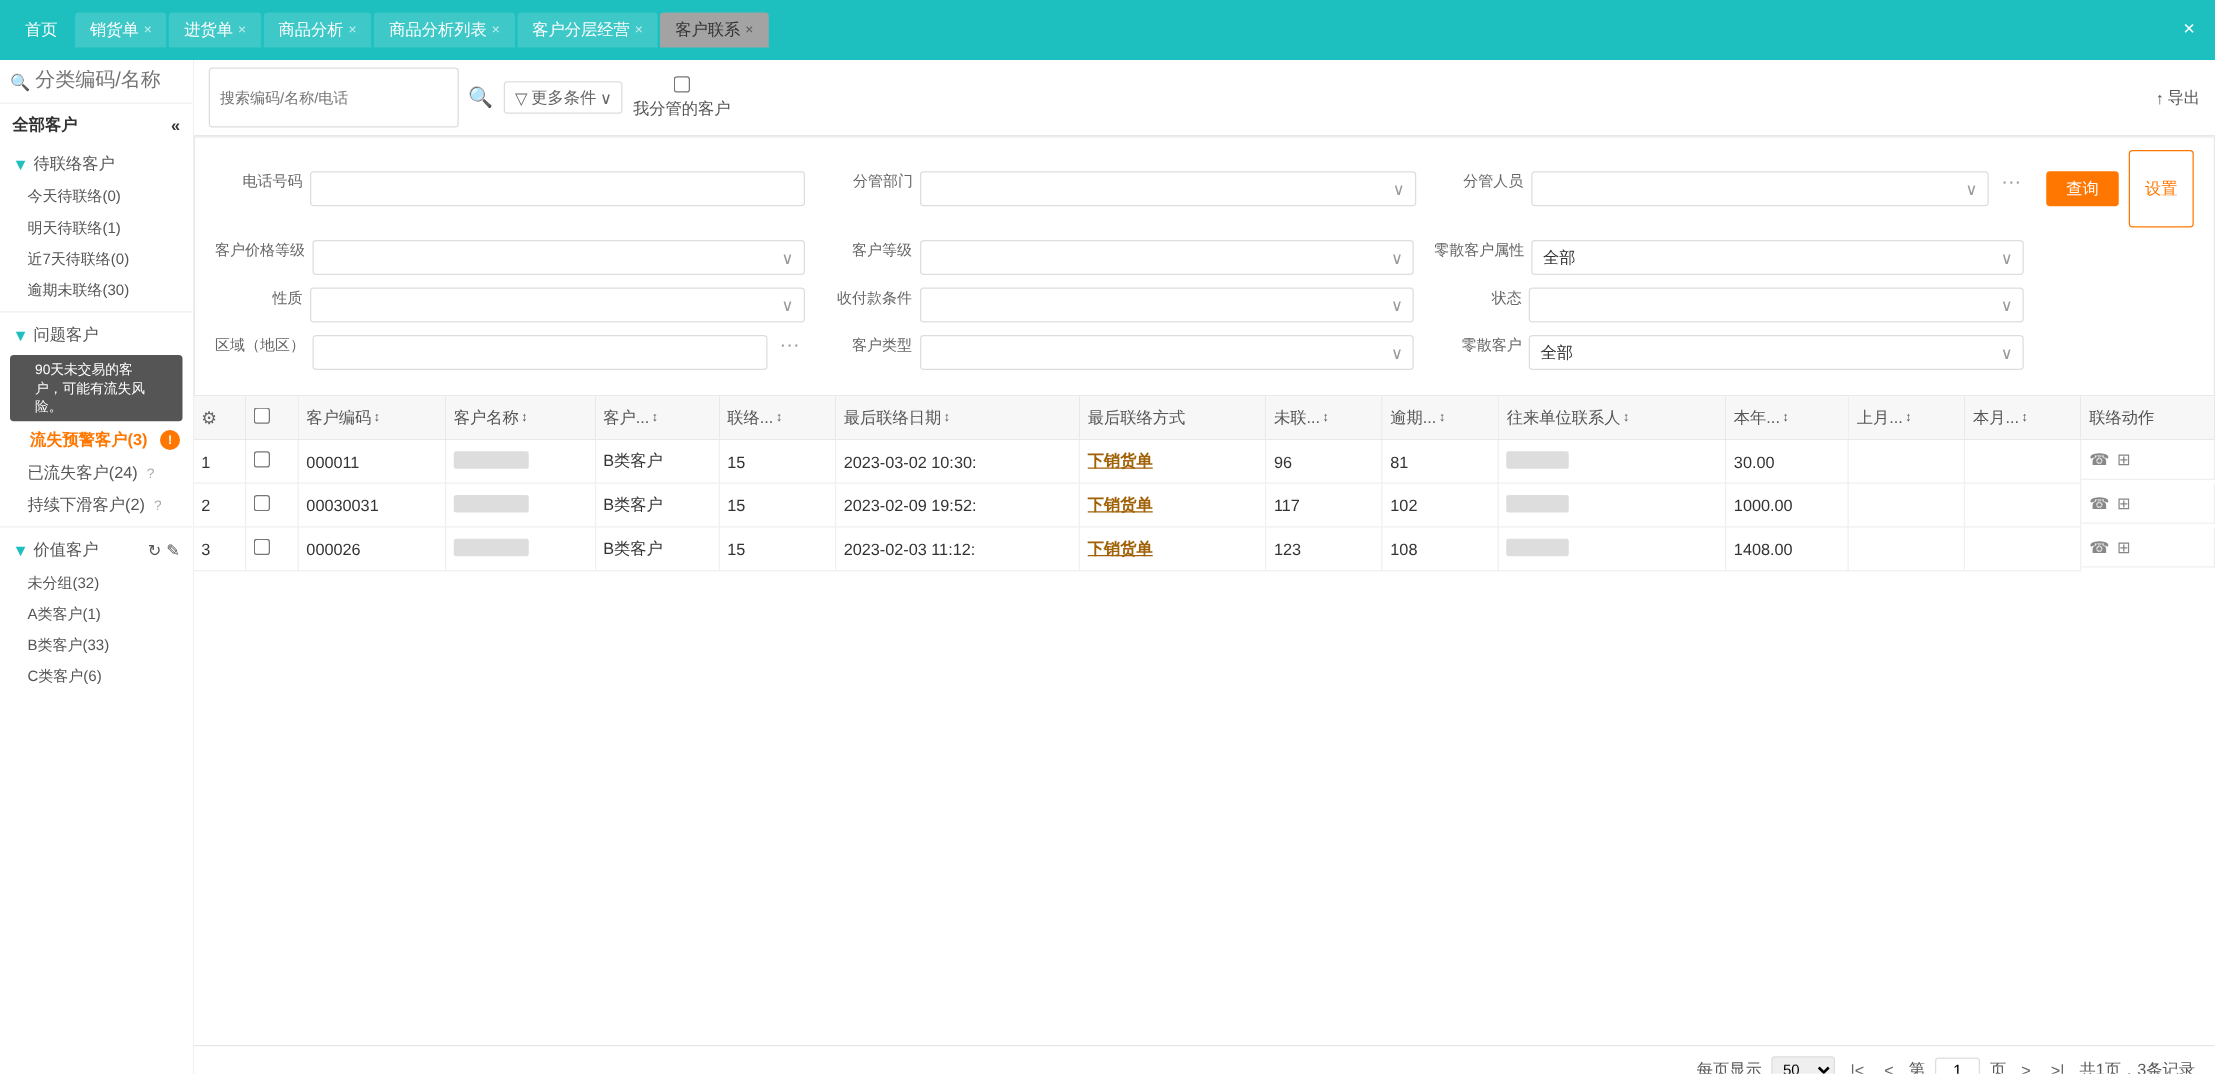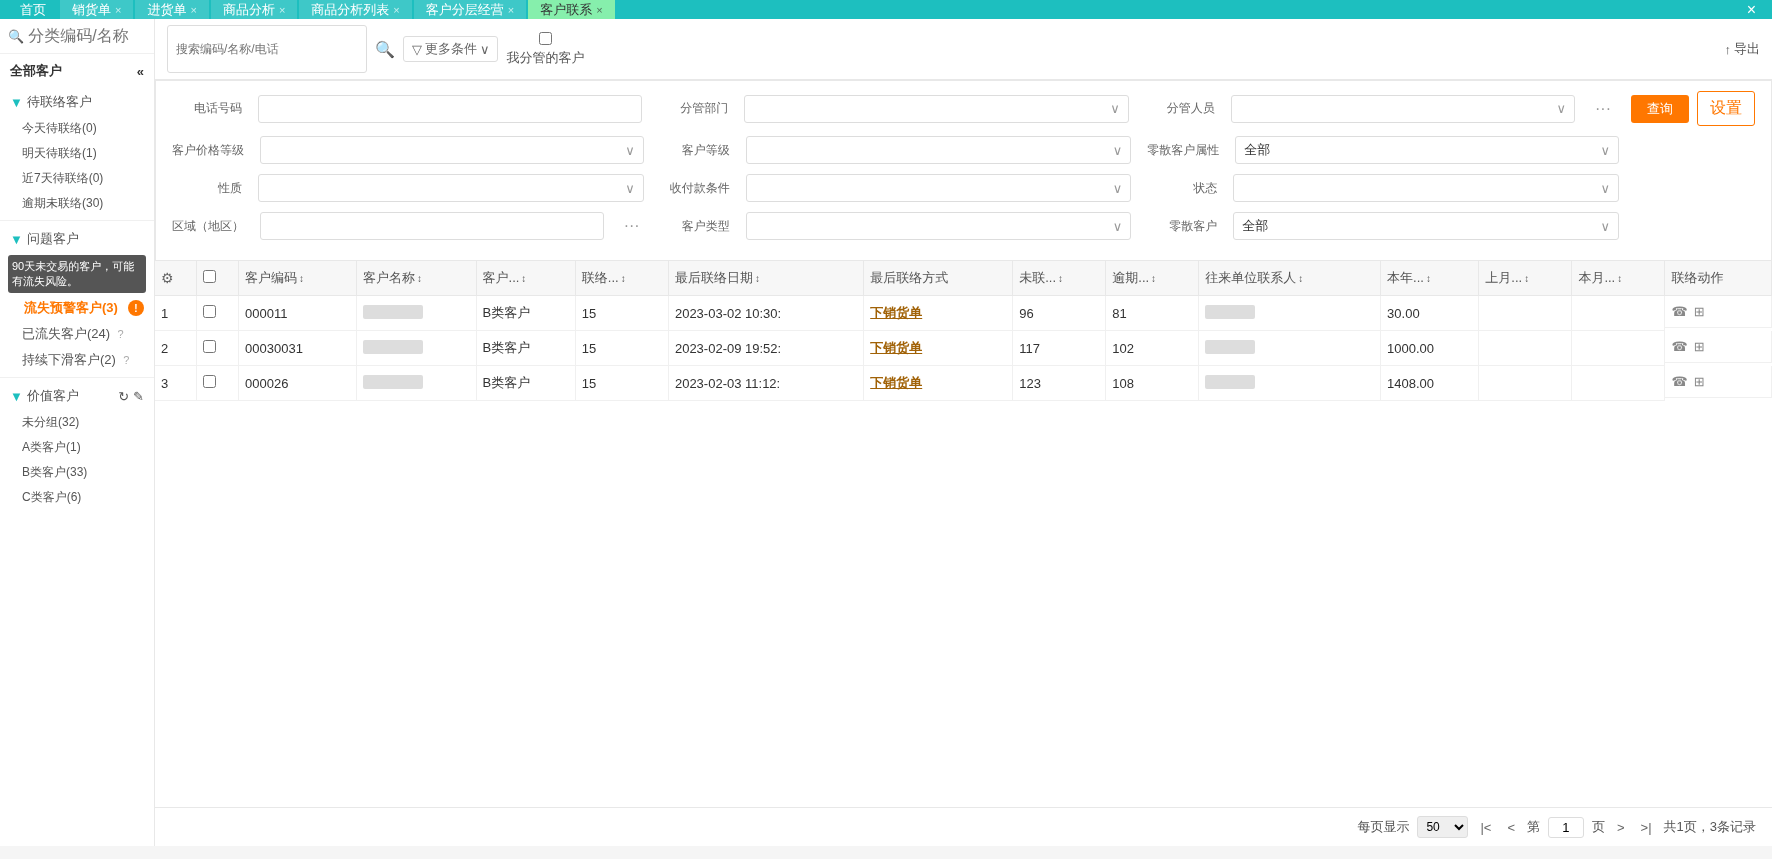--- a/index.html
+++ b/index.html
@@ -1,40 +1,40 @@
 <!DOCTYPE html>
 <html><head>
   <meta charset="utf-8">
   <style>
     * { box-sizing: border-box; margin: 0; padding: 0; font-family: 'Microsoft YaHei', Arial, sans-serif; font-size: 13px; }
     body { background: #f5f5f5; overflow: hidden; height: 859px; }
     
     
     .top-nav {
       background: #1dbfbf;
-      height: 19px;
+      height: 48px;
       display: flex;
       align-items: center;
       padding: 0 8px;
       gap: 2px;
     }
     .nav-tab {
       background: rgba(255,255,255,0.15);
       color: #fff;
       padding: 4px 12px;
       border-radius: 3px 3px 0 0;
       cursor: pointer;
       display: flex;
       align-items: center;
       gap: 4px;
       height: 28px;
       font-size: 13px;
     }
     .nav-tab.active {
-      background: #86efac;
+      background: #a3a3a3;
       color: #333;
     }
     .nav-tab .close-x {
       font-size: 11px;
       opacity: 0.7;
     }
     .nav-home {
       color: #fff;
       padding: 4px 12px;
       cursor: pointer;
@@ -118,21 +118,21 @@
     }
     .sidebar-divider {
       height: 1px;
       background: #f0f0f0;
       margin: 4px 0;
     }
     .tooltip-box {
       background: #555;
       color: #fff;
       font-size: 11px;
-      padding: 4px 4px;
+      padding: 4px 20px;
       border-radius: 3px;
       margin: 2px 8px;
       position: relative;
     }
 
     
     .content-area {
       flex: 1;
       display: flex;
       flex-direction: column;
@@ -196,22 +196,22 @@
       padding: 10px 16px;
     }
     .filter-row {
       display: flex;
       gap: 16px;
       margin-bottom: 10px;
       align-items: center;
     }
     .filter-field {
       display: flex;
-      align-items: center;
-      gap: 16px;
+      align-items: flex-start;
+      gap: 6px;
       flex: 1;
     }
     .filter-field label {
       color: #666;
       font-size: 12px;
       white-space: nowrap;
       min-width: 70px;
       text-align: right;
     }
     .filter-field input, .filter-field .select-box {
@@ -248,23 +248,23 @@
       border-radius: 3px;
       padding: 5px 16px;
       cursor: pointer;
       font-size: 13px;
     }
     .btn-settings {
       background: #fff;
       color: #ff7700;
       border: 1px solid #ff7700;
       border-radius: 3px;
-      padding: 6px 12px;
-      cursor: pointer;
-      font-size: 16px;
+      padding: 21px 12px;
+      cursor: pointer;
+      font-size: 13px;
     }
     .dots-btn {
       color: #999;
       cursor: pointer;
       padding: 0 4px;
       font-size: 16px;
     }
 
     
     .table-area {

